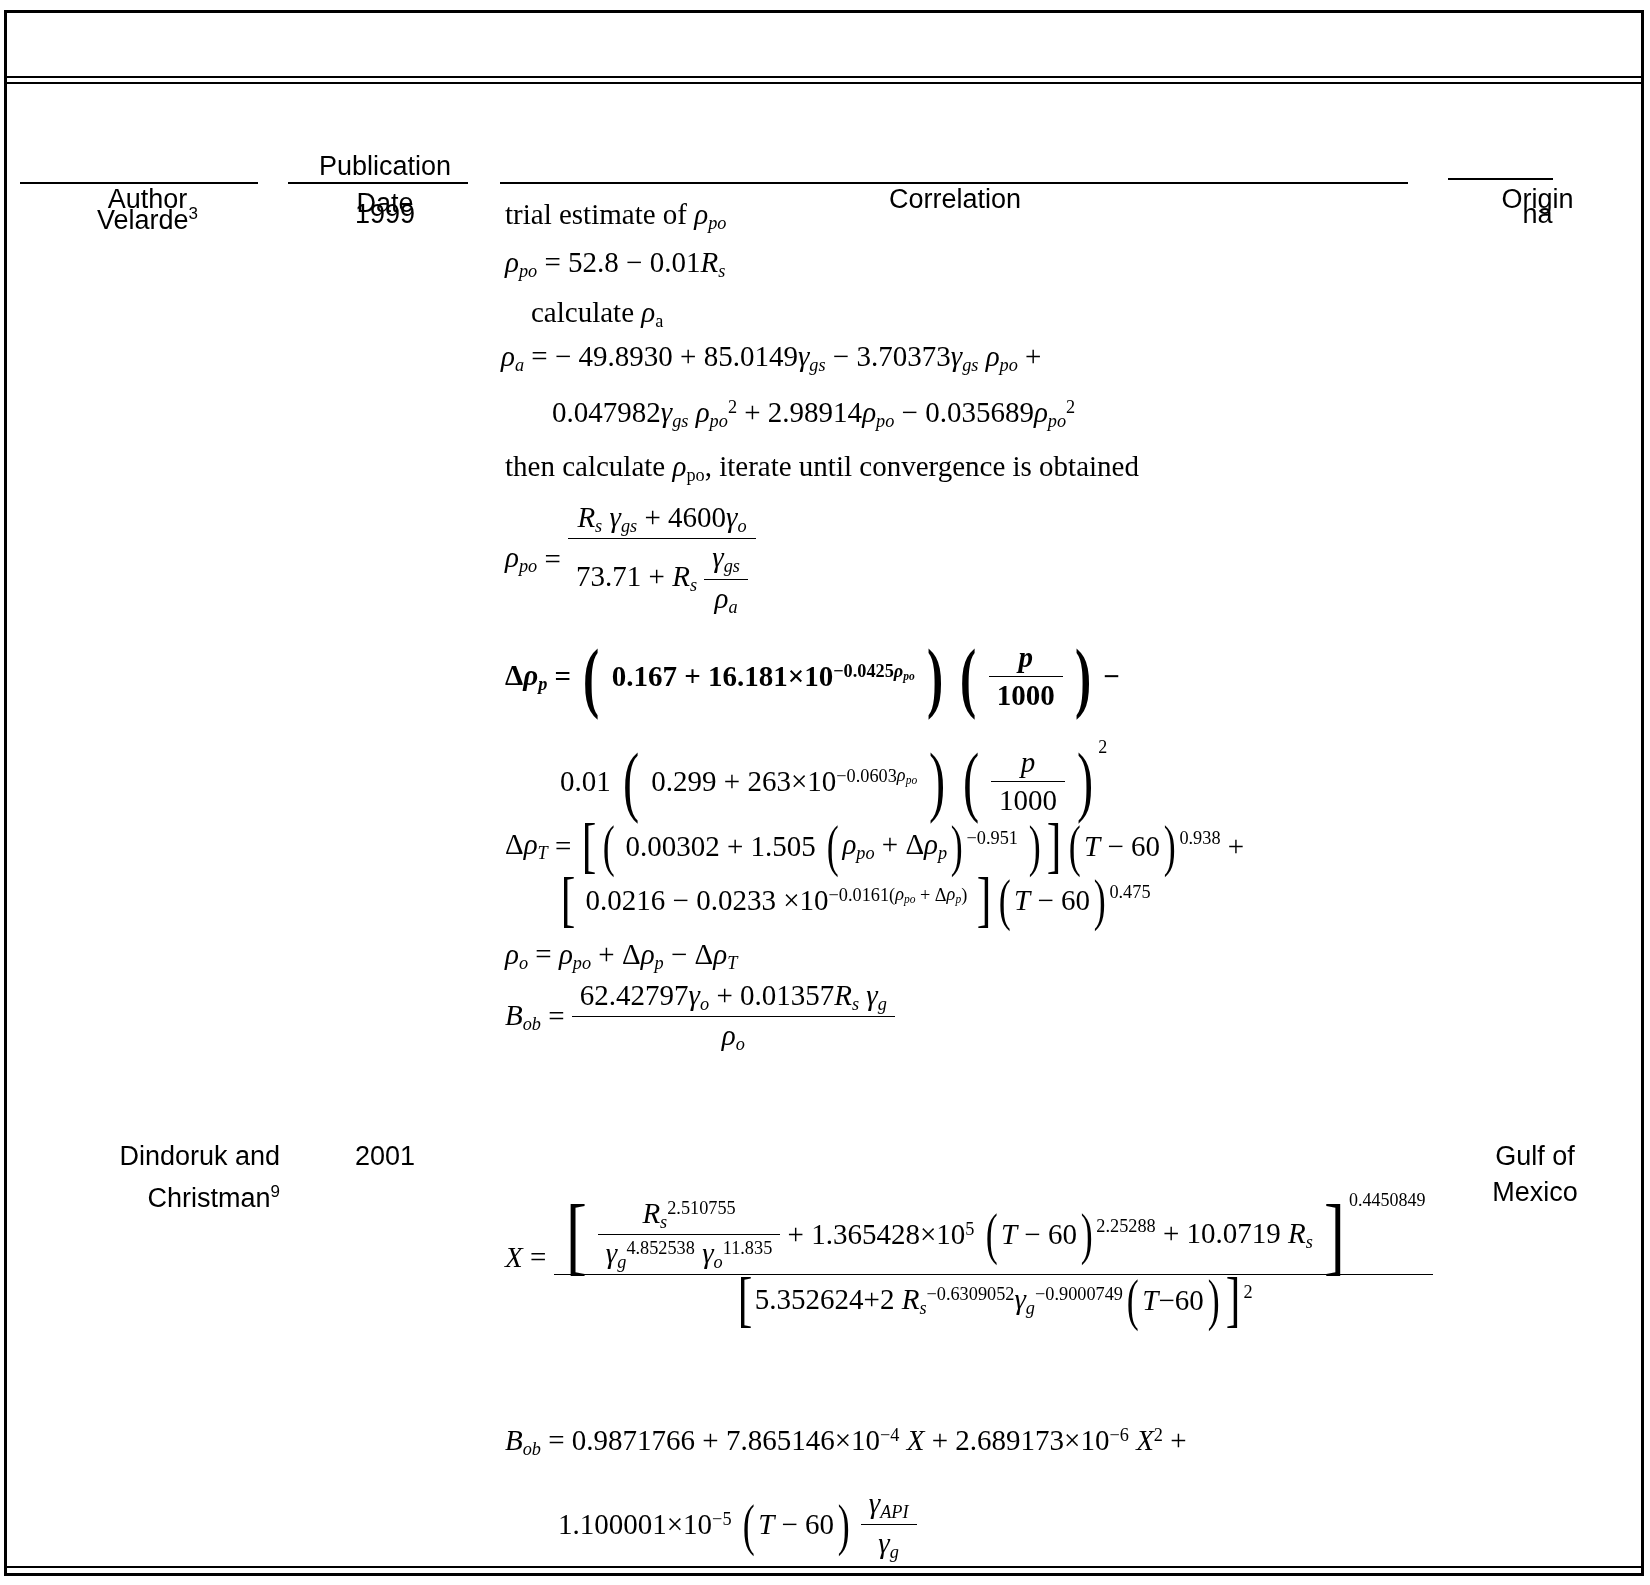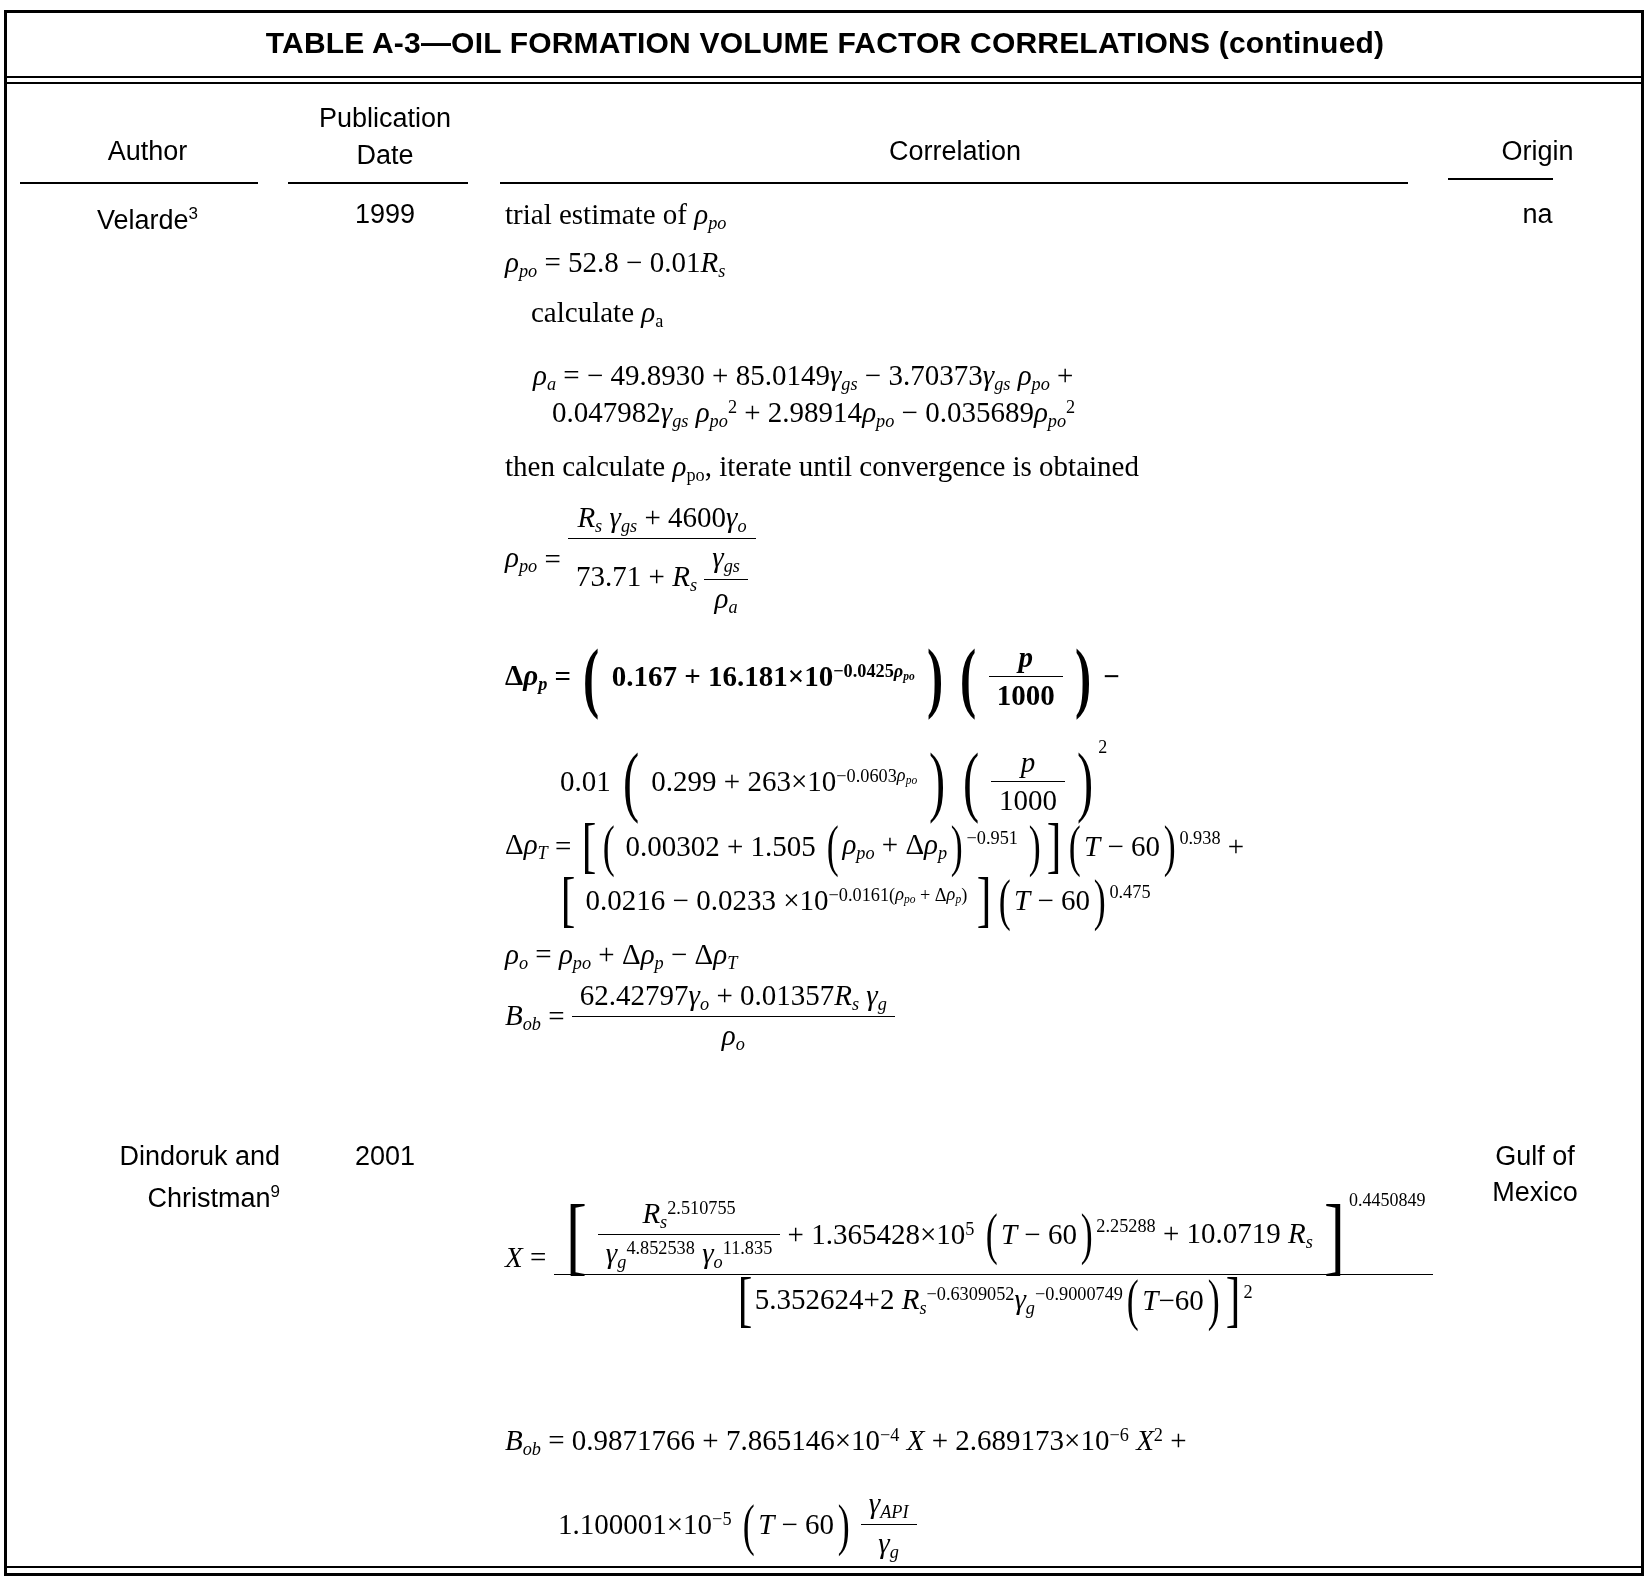--- a/index.html
+++ b/index.html
@@ -60,20 +60,21 @@
     font-size: 30px;
     letter-spacing: 0.2px;
   }
 
   
   .hdr {
     position: absolute;
     font-family: "Liberation Sans", sans-serif;
     font-size: 27px;
     text-align: center;
+    margin-top: 48px;
   }
   .hdr-author   { left: 20px;  top: 136px; width: 255px; }
   .hdr-pubdate  { left: 290px; top: 100px; width: 190px; line-height: 37px; }
   .hdr-corr     { left: 500px; top: 136px; width: 910px; }
   .hdr-origin   { left: 1445px; top: 136px; width: 185px; }
 
   .hdr-underline { position: absolute; height: 0; border-top: 2px solid #000; }
   .ul-author  { left: 20px;   top: 182px; width: 238px; }
   .ul-pubdate { left: 288px;  top: 182px; width: 180px; }
   .ul-corr    { left: 500px;  top: 182px; width: 908px; }
@@ -146,21 +147,21 @@
   }
   .big-brk.tall { font-size: 3.0em; }
   .mid { vertical-align: middle; }
 
   .line { position: absolute; white-space: nowrap; }
 
   
   #ln-trial      { left: 505px; top: 198px; }
   #ln-rhopo1     { left: 505px; top: 246px; }
   #ln-calc       { left: 531px; top: 296px; }
-  #ln-rhoa1      { left: 533px; top: 340px; margin-top: 19px; }
+  #ln-rhoa1      { left: 501px; top: 340px; }
   #ln-rhoa2      { left: 552px; top: 396px; }
   #ln-then       { left: 505px; top: 450px; }
   #ln-rhopo2     { left: 505px; top: 500px; }
   #ln-drhop1     { left: 505px; top: 640px; font-weight: bold; }
   #ln-drhop2     { left: 560px; top: 737px; }
   #ln-drhoT1     { left: 505px; top: 822px; }
   #ln-drhoT2     { left: 558px; top: 876px; }
   #ln-rhoo       { left: 505px; top: 938px; }
   #ln-bob1       { left: 505px; top: 978px; }
 
@@ -179,21 +180,20 @@
 
 <div class="page">
 
   <div class="rule-top"></div>
   <div class="frame"></div>
   <div class="rule-title-bottom-a"></div>
   <div class="rule-title-bottom-b"></div>
   <div class="rule-bottom-a"></div>
   <div class="rule-bottom-b"></div>
 
-  <div class="title">TABLE A-3—OIL FORMATION VOLUME FACTOR CORRELATIONS (continued)</div>
 
   <div class="hdr hdr-author">Author</div>
   <div class="hdr hdr-pubdate">
     <div>Publication</div>
     <div>Date</div>
   </div>
   <div class="hdr hdr-corr">Correlation</div>
   <div class="hdr hdr-origin">Origin</div>
 
   <div class="hdr-underline ul-author"></div>

